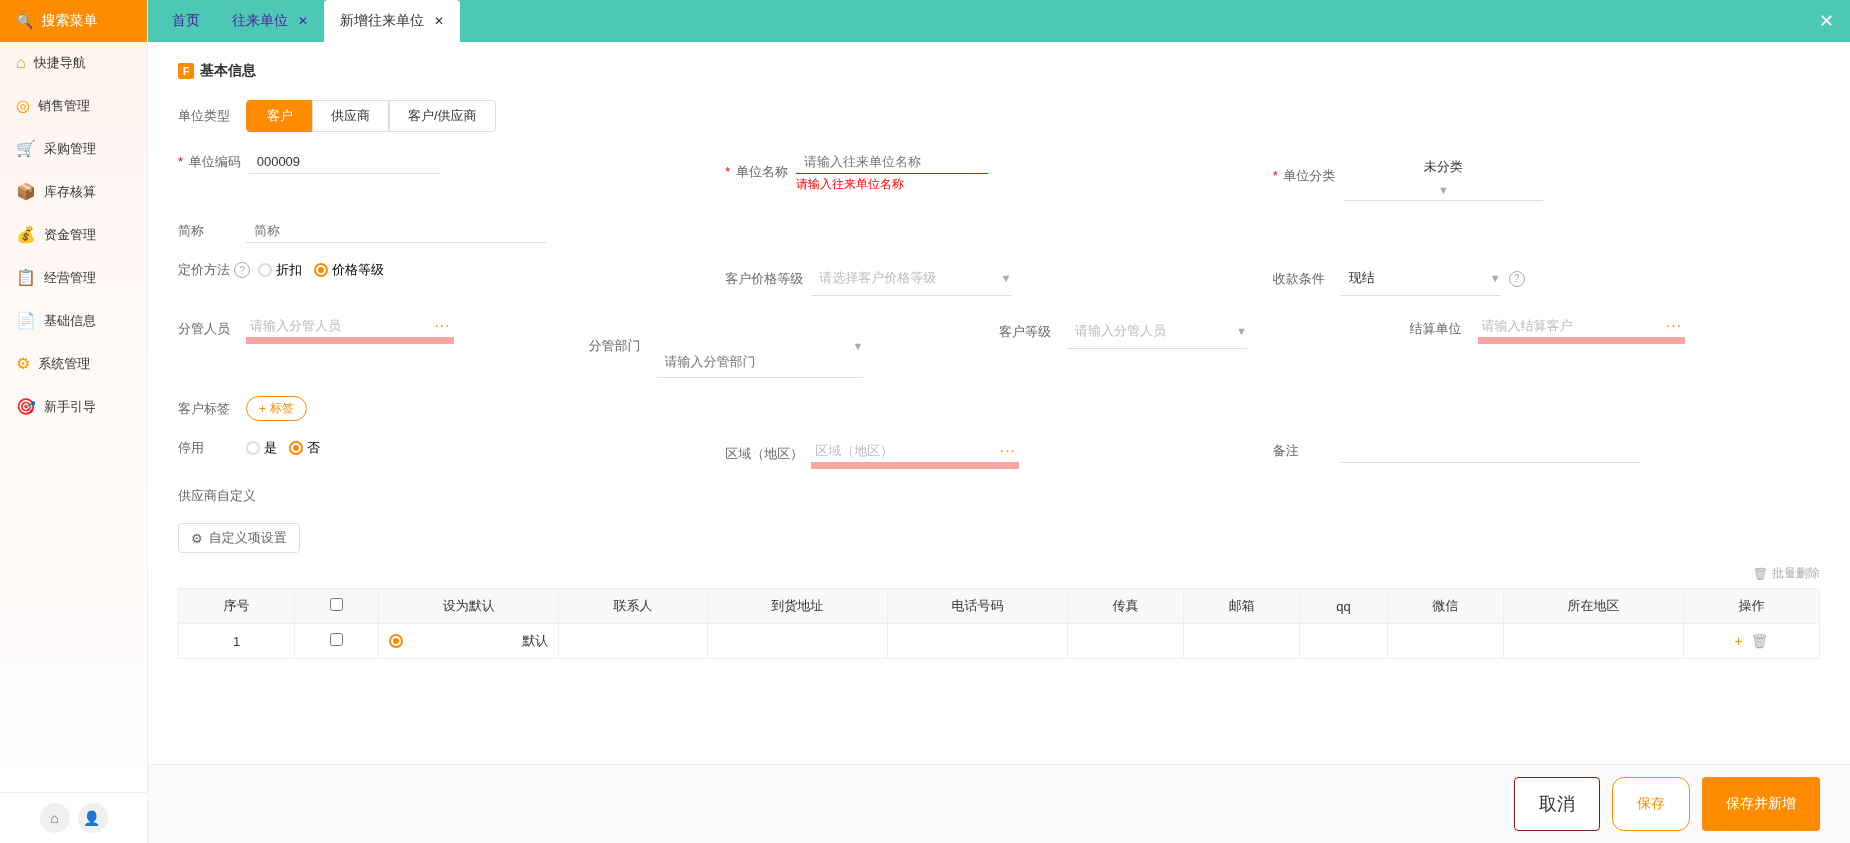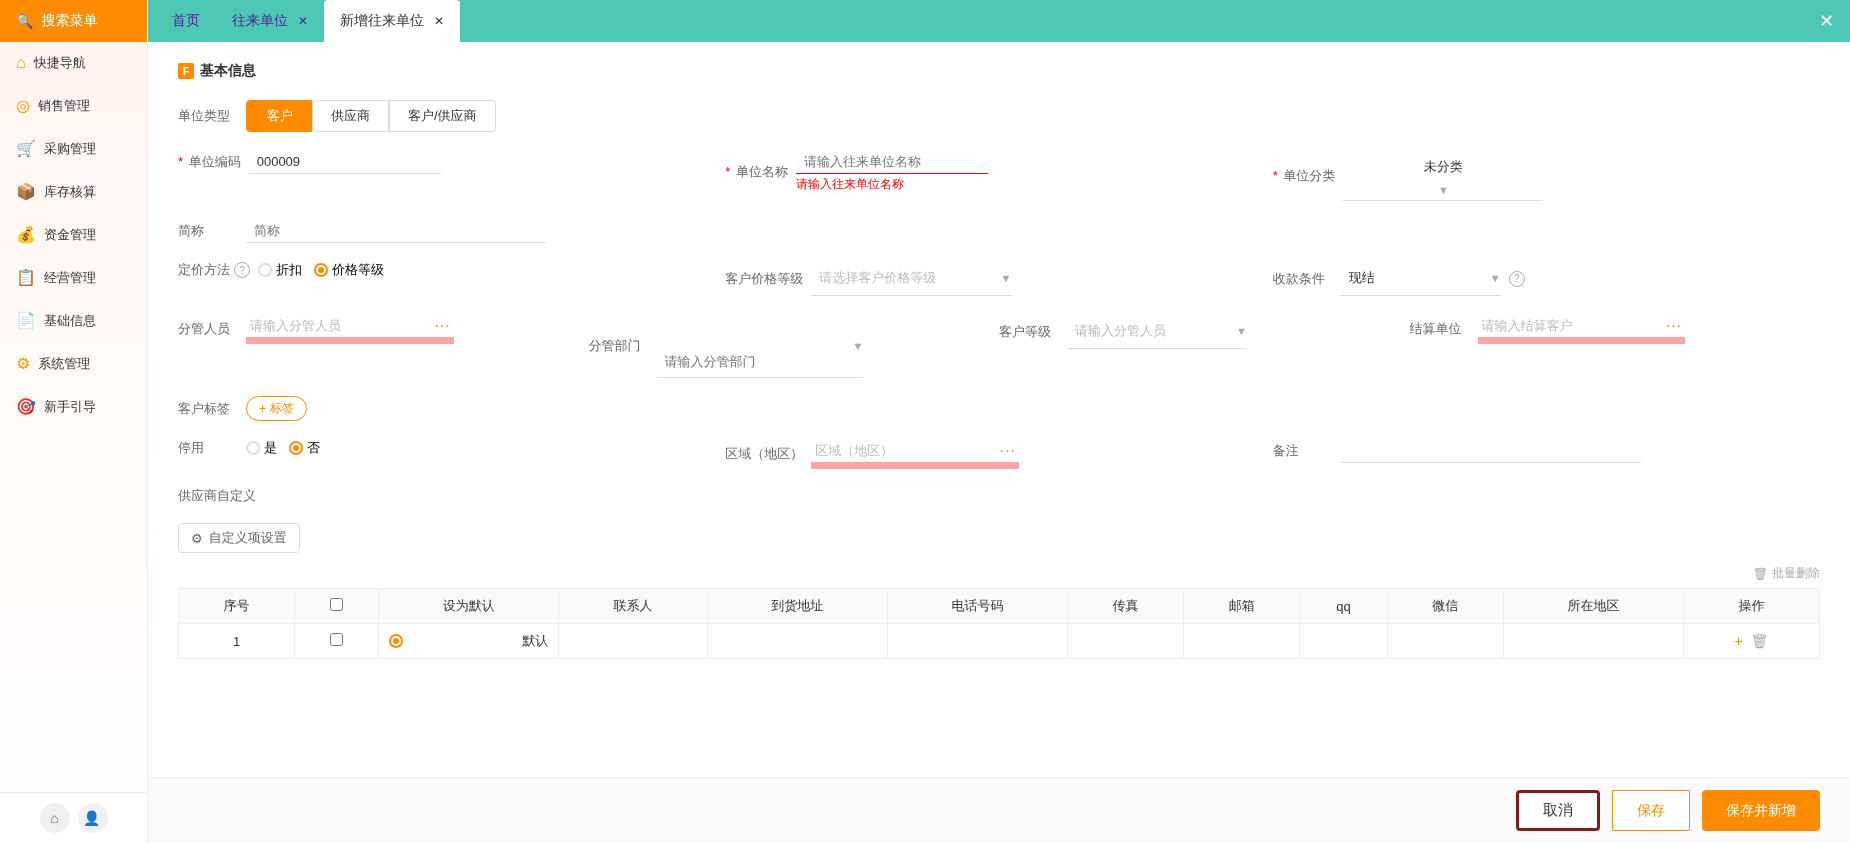--- a/index.html
+++ b/index.html
@@ -291,32 +291,32 @@
     
     .footer {
       background: #fafafa;
       border-top: 1px solid #eee;
       padding: 12px 30px;
       display: flex;
       justify-content: flex-end;
       gap: 12px;
     }
     .btn-cancel {
-      padding: 8px 24px;
-      border: 3px solid #7f1d1d;
+      padding: 14px 24px;
+      border: 1px solid #7f1d1d;
       border-radius: 4px;
       cursor: pointer;
-      font-size: 15px;
+      font-size: 18px;
       background: white;
       color: #333;
     }
     .btn-save {
       padding: 8px 24px;
       border: none;
-      border-radius: 1px;
+      border-radius: 12px;
       cursor: pointer;
       font-size: 14px;
       background: white;
       color: #ff8c00;
       border: 1px solid #ff8c00;
     }
     .btn-save-new {
       padding: 8px 24px;
       border: none;
       border-radius: 4px;

